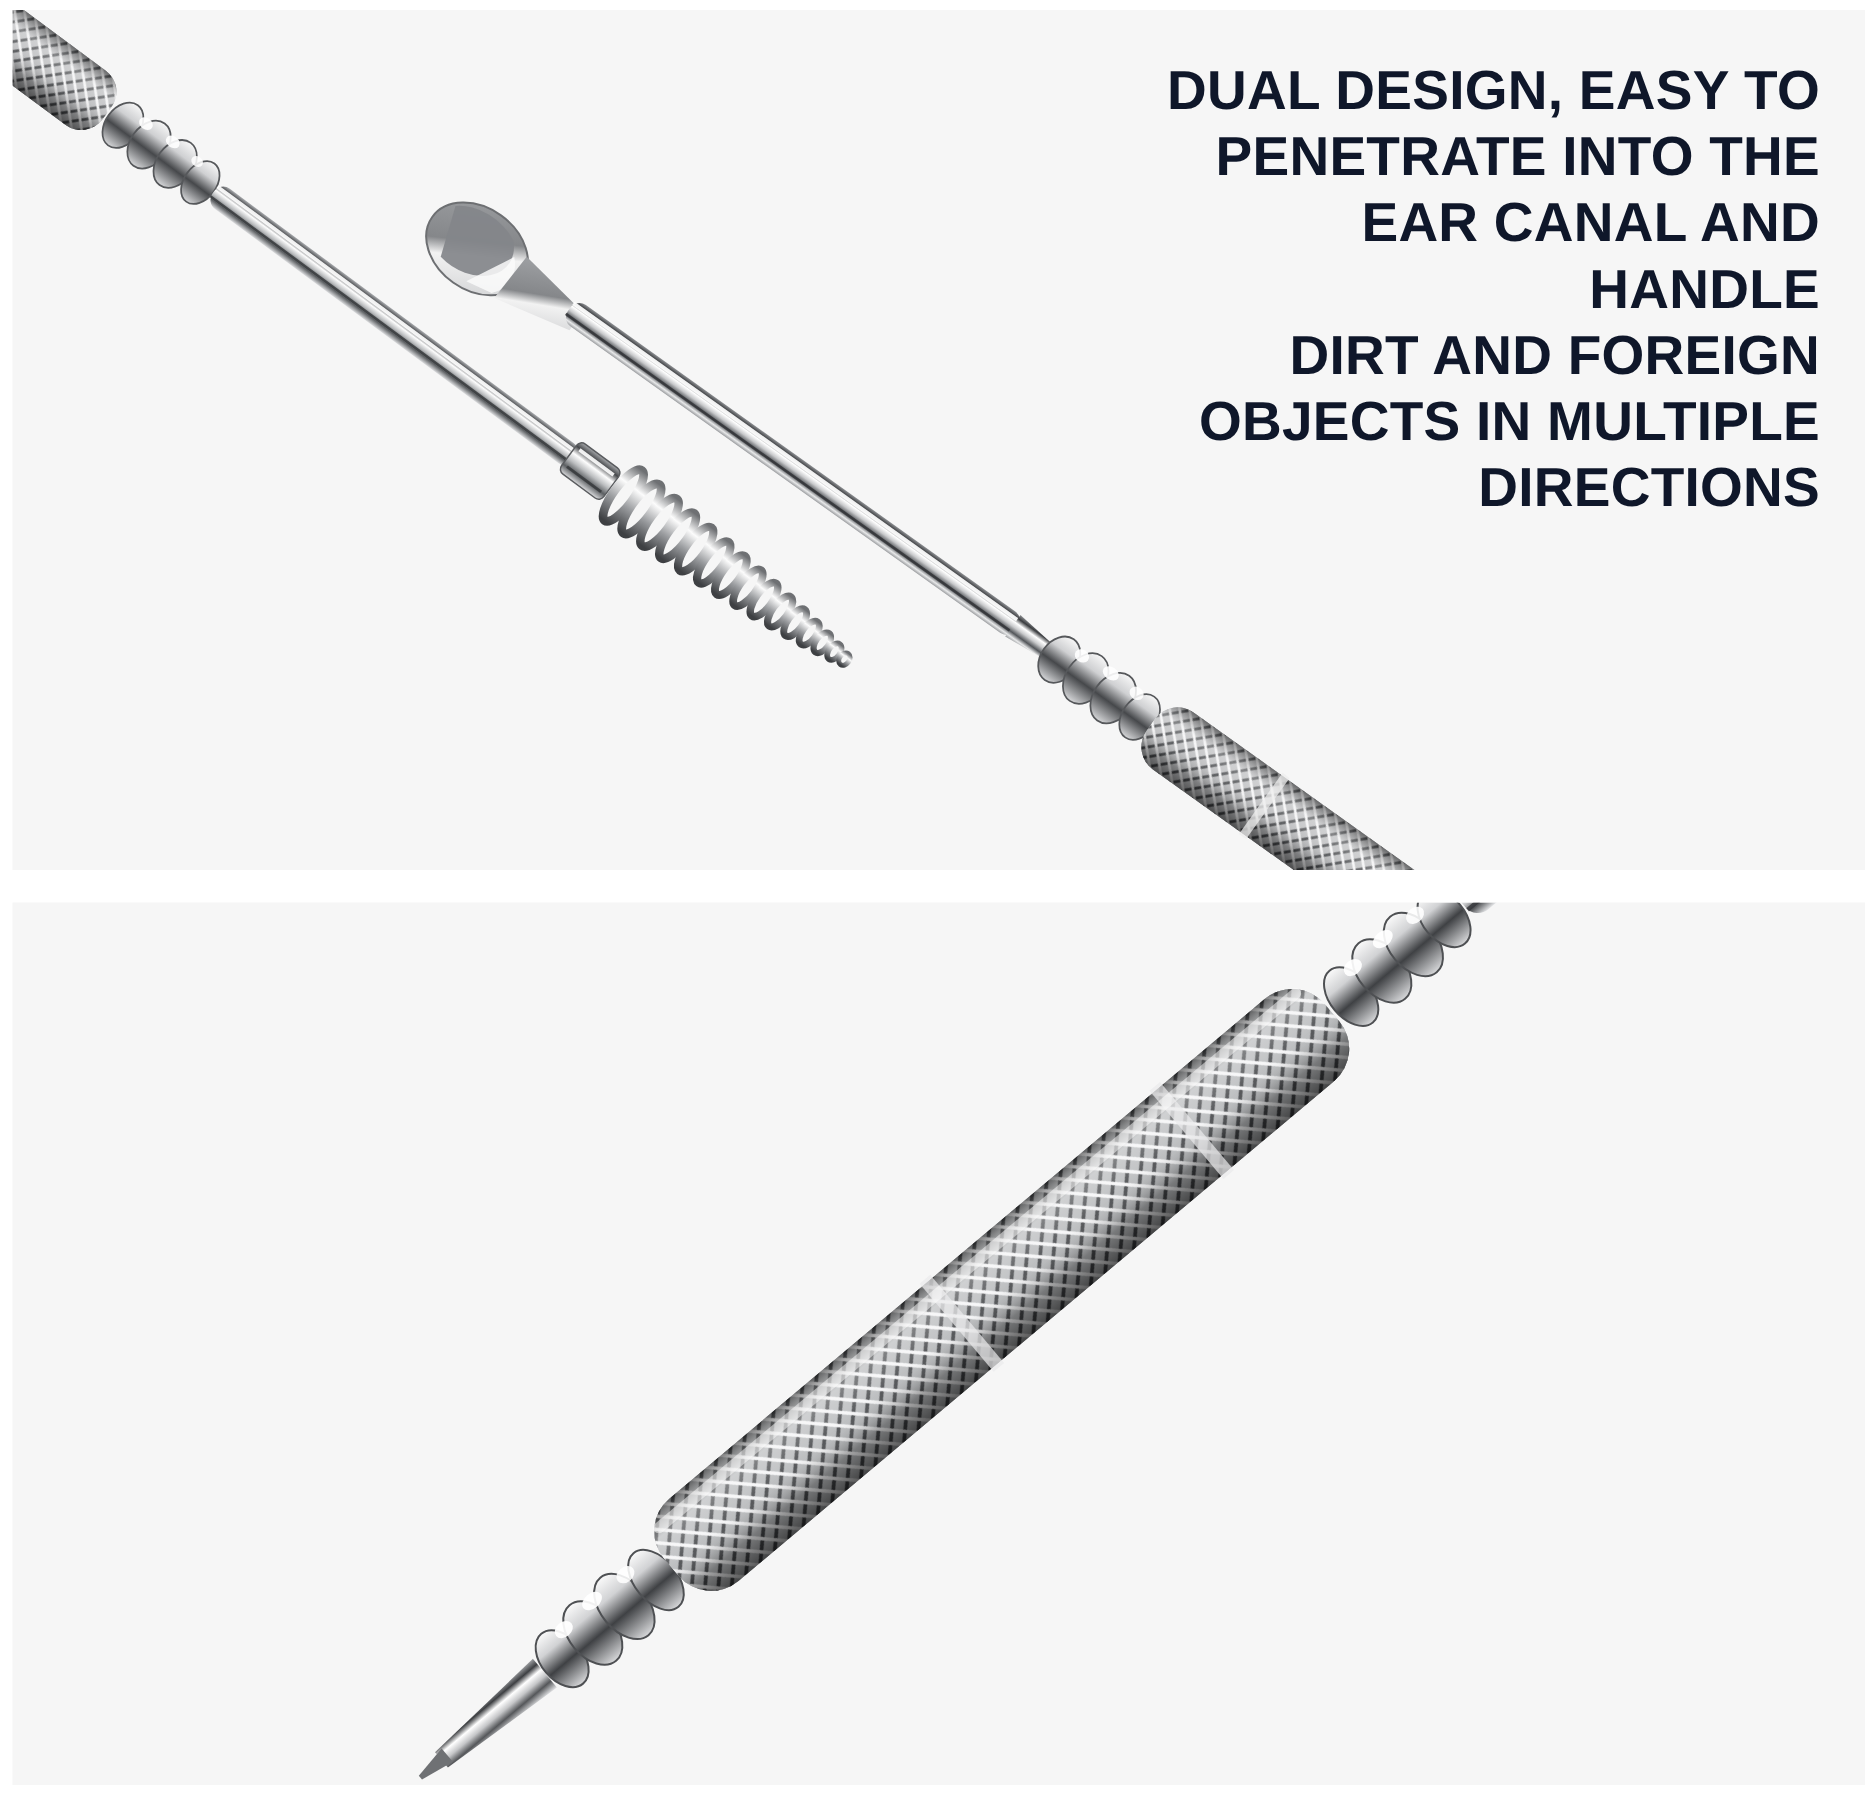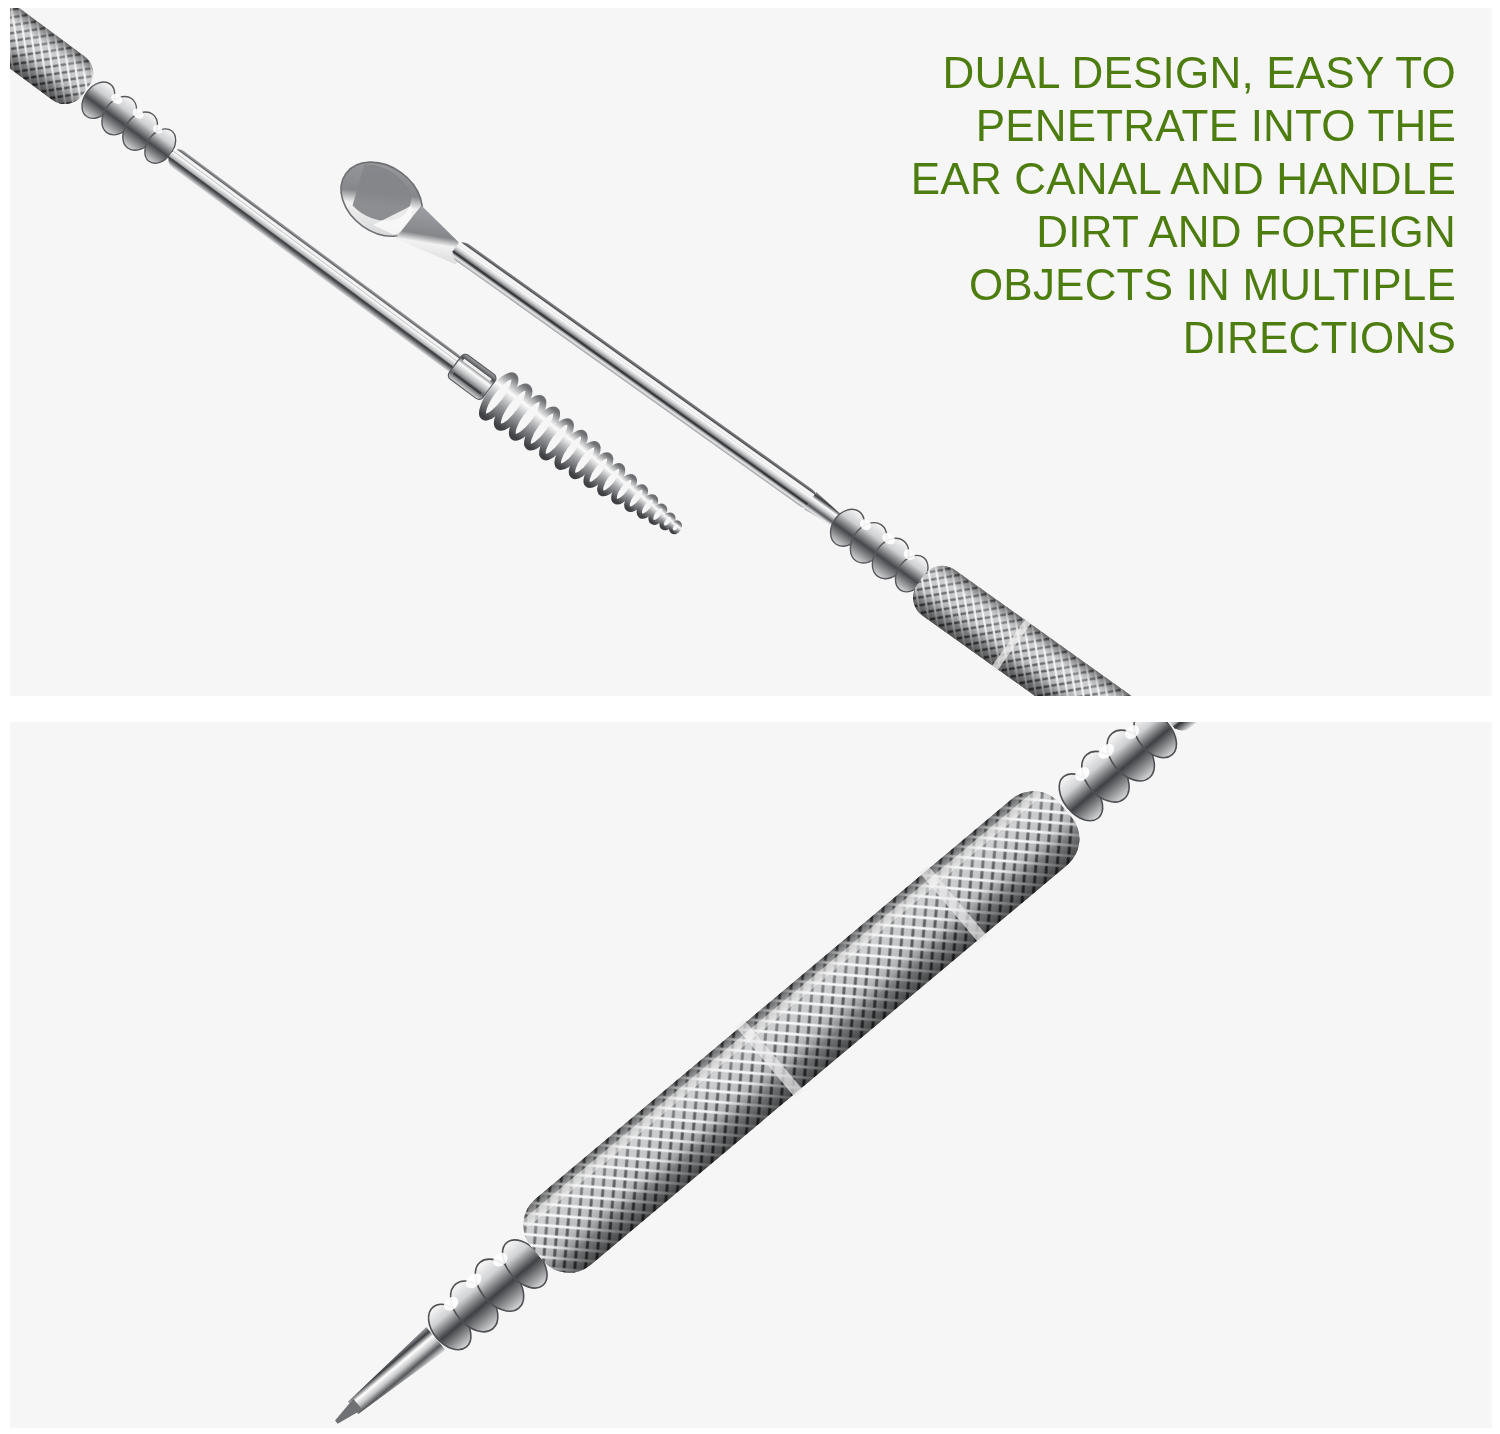--- a/index.html
+++ b/index.html
@@ -33,22 +33,22 @@
   #panel-bottom {
     left: 10px;
     top: 722px;
     width: 1482px;
     height: 706px;
   }
 
   
   .caption {
     position: absolute;
-    color: #4d7c0f;
-    font-weight: 400;
+    color: #0f172a;
+    font-weight: 700;
     letter-spacing: 0.2px;
     white-space: pre-line;
     font-family: "Liberation Sans", sans-serif;
   }
   #caption-top {
     right: 36px;
     top: 38px;
     width: 560px;
     text-align: right;
     font-size: 44px;

